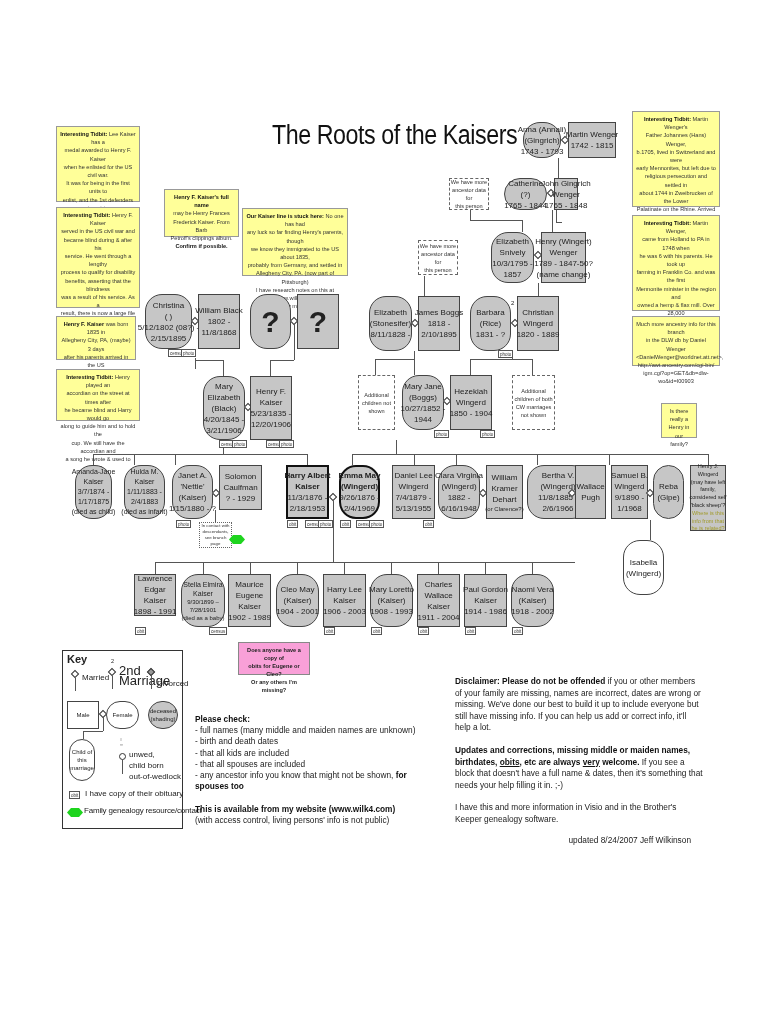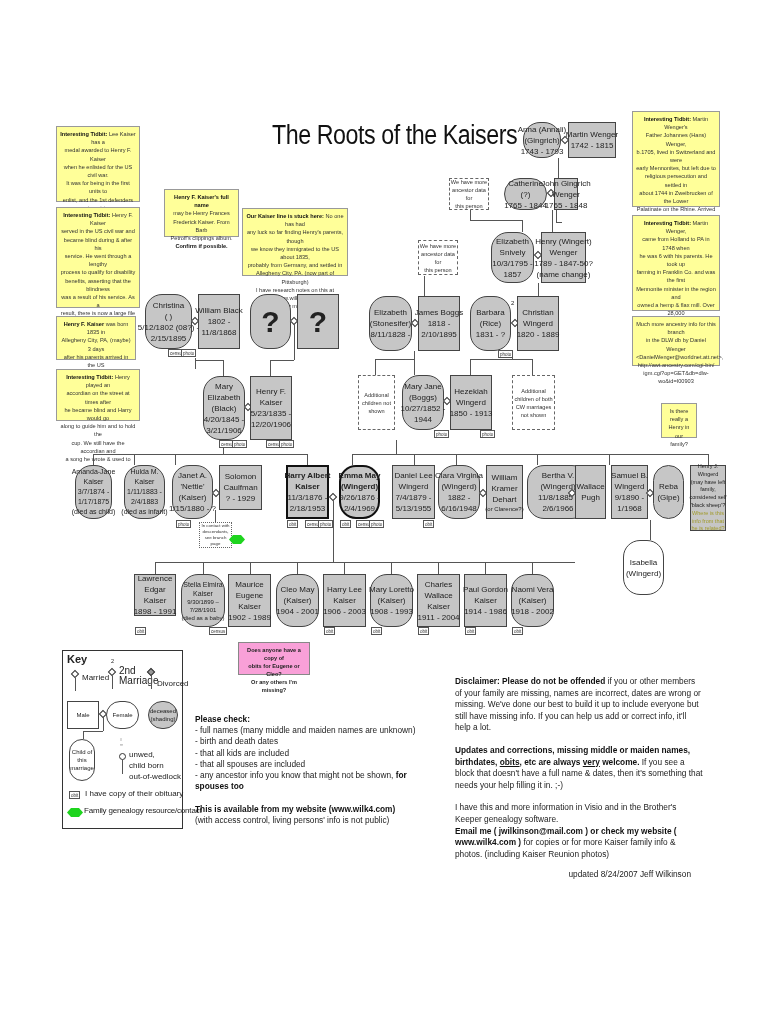--- a/index.html
+++ b/index.html
@@ -292,21 +292,21 @@
   <span class="ln">Mary Jane</span>
     <span class="ln">(Boggs)</span>
     <span class="ln">10/27/1852 -</span>
     <span class="ln">1944</span>
 </div>
 <div class="tag" style="left:434px;top:430px;">photo</div>
 <div class="dia" style="left:444px;top:398px;"></div>
 <div class="p m" style="left:450px;top:375px;width:42px;height:55px;">
   <span class="ln">Hezekiah</span>
     <span class="ln">Wingerd</span>
-    <span class="ln">1850 - 1913</span>
+    <span class="ln">1850 - 1904</span>
 </div>
 <div class="tag" style="left:480px;top:430px;">photo</div>
 
 <div class="p f" style="left:75px;top:465px;width:37px;height:54px;font-size:7px;line-height:10px;">
   <span class="ln">Amanda-Jane</span>
     <span class="ln">Kaiser</span>
     <span class="ln">3/7/1874 -</span>
     <span class="ln">1/17/1875</span>
     <span class="ln">(died as child)</span>
 </div>
@@ -469,21 +469,21 @@
 <div class="key">
   <div class="abs" style="left:4px;top:2px;font-size:11px;font-weight:bold;">Key</div>
 
   <div class="dia" style="left:9px;top:20px;"></div>
   <div class="v" style="left:12px;top:27px;height:13px;"></div>
   <div class="abs" style="left:19px;top:22px;font-size:8px;">Married</div>
 
   <div class="abs" style="left:48px;top:7px;font-size:5.5px;">2</div>
   <div class="dia" style="left:46px;top:18px;"></div>
   <div class="v" style="left:49px;top:25px;height:13px;"></div>
-  <div class="abs" style="left:56px;top:15px;font-size:10px;line-height:10px;">
+  <div class="abs" style="left:56px;top:15px;font-size:13px;line-height:10px;">
     <span>2nd</span><br><span>Marriage</span>
   </div>
 
   <div class="dia" style="left:85px;top:18px;background:#999;"></div>
   <div class="v" style="left:88px;top:25px;height:13px;"></div>
   <div class="abs" style="left:94px;top:28px;font-size:8px;">Divorced</div>
 
   <div class="p m white" style="left:4px;top:50px;width:32px;height:28px;border-width:1px;font-size:6px;">
       <span>Male</span>
     </div>
@@ -528,16 +528,15 @@
   <b>This is available from my website (www.wilk4.com)</b><br>
   <span>(with access control, living persons' info is not public)</span>
 </div>
 
 <div class="txt" style="left:455px;top:676px;width:248px;font-size:8.3px;line-height:11.6px;">
   <div><b>Disclaimer: Please do not be offended</b><span> if you or other members of your family are missing, names are incorrect, dates are wrong or missing.  We've done our best to build it up to include everyone but still have missing info.  If you can help us add or correct info, it'll help a lot.</span></div>
   <div style="height:11px"></div>
   <div><b>Updates and corrections, missing middle or maiden names, birthdates, </b><b class="u">obits</b><b>, etc are always </b><b class="u">very</b><b> welcome.</b><span>  If you see a block that doesn't have a full name &amp; dates, then it's something that needs your help filling it in. ;-)</span></div>
   <div style="height:11px"></div>
   <div>I have this and more information in Visio and in the Brother's Keeper genealogy software.</div>
-  <div><b>Email me ( jwilkinson@mail.com ) or check my website ( www.wilk4.com )</b><span> for copies or for more Kaiser family info &amp; photos. (including Kaiser Reunion photos)</span></div>
   <div style="height:9px"></div>
   <div style="text-align:right;padding-right:12px;">updated 8/24/2007 Jeff Wilkinson</div>
 </div>
 
 </body></html>

